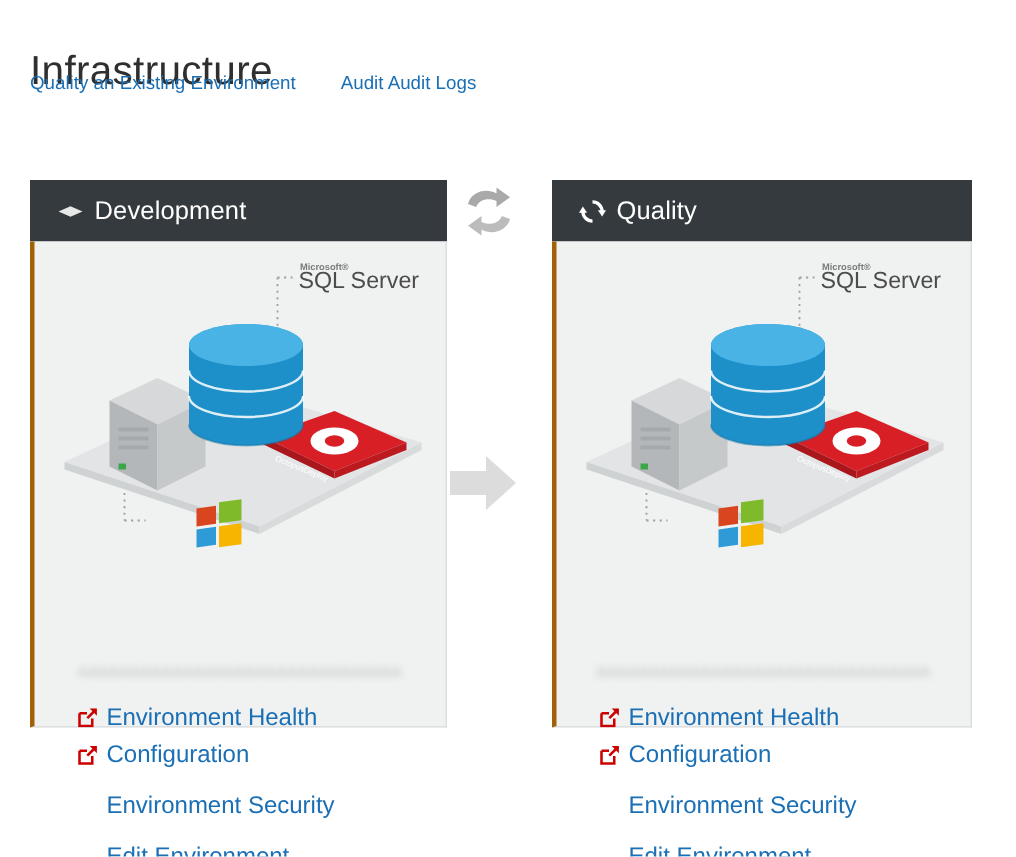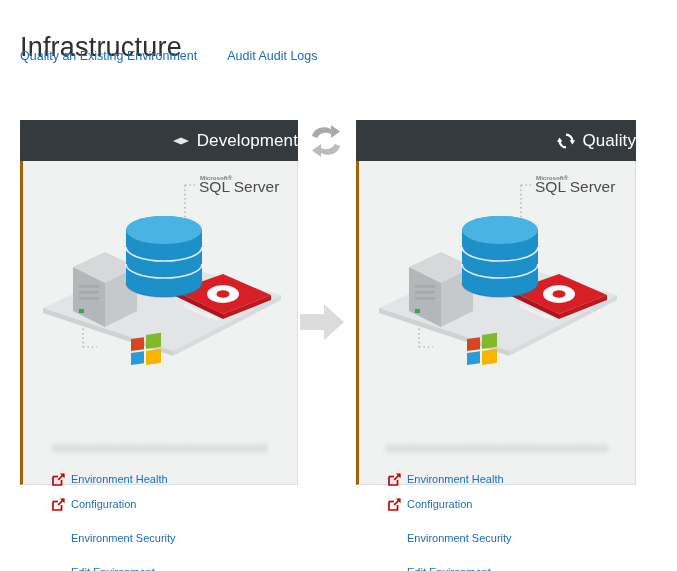--- a/index.html
+++ b/index.html
@@ -43,30 +43,29 @@
   }
   .link-gap { display: inline-block; width: 30px; }
 
   
   .card {
     position: absolute;
     top: 120px;
     width: 278px;
   }
   #card-dev  { left: 20px; }
-  #card-qa   { left: 356px; width: 280px; }
+  #card-qa   { left: 368px; width: 280px; }
 
   .card-header {
     background: #343a3d;
     height: 41px;
     display: flex;
     align-items: center;
     padding-left: 18px;
     box-sizing: border-box;
-    justify-content: flex-end;
   }
   .card-header-icon {
     width: 18px;
     height: 18px;
     margin-right: 7px;
     flex: 0 0 auto;
     display: flex;
     align-items: center;
     justify-content: center;
   }
@@ -132,21 +131,21 @@
     margin-right: 6px;
     flex: 0 0 auto;
   }
   .ext-icon-spacer {
     width: 13px;
     height: 13px;
     margin-right: 6px;
     flex: 0 0 auto;
   }
   .card-link-label {
-    font-size: 11px;
+    font-size: 16px;
     color: #1a6fb5;
     cursor: pointer;
     white-space: nowrap;
   }
 
   
   #sync-icon {
     position: absolute;
     left: 307px;
     top: 122px;

